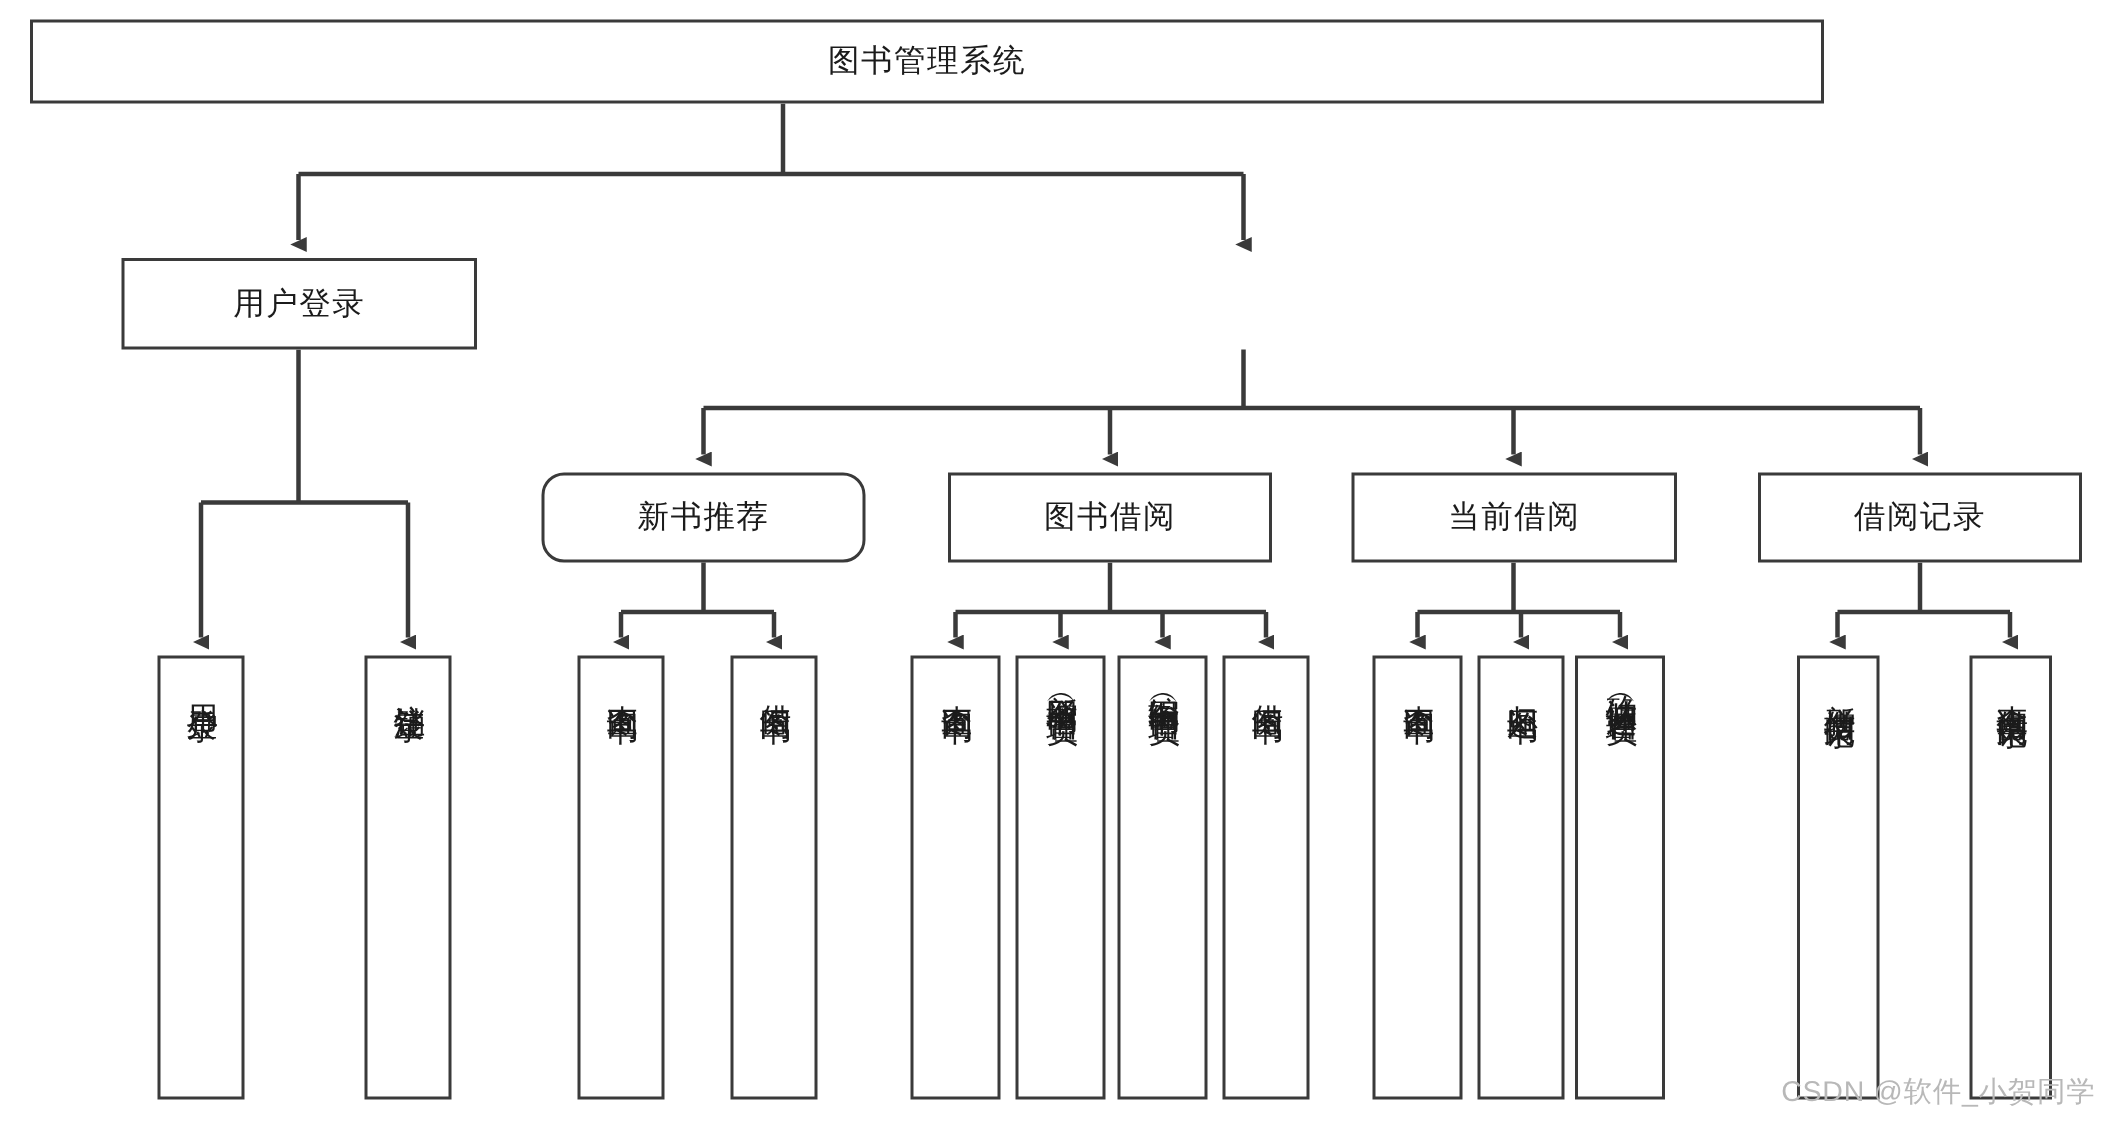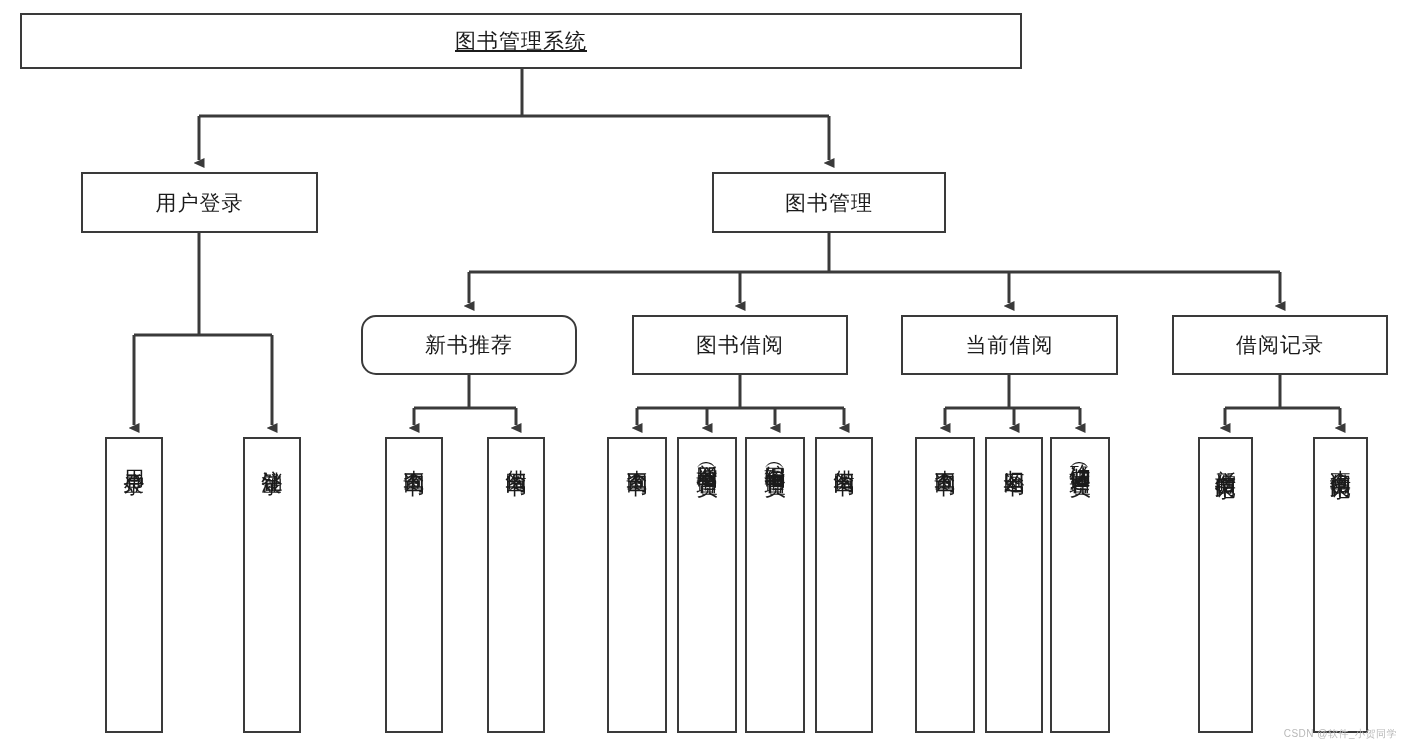--- a/index.html
+++ b/index.html
@@ -60,21 +60,21 @@
     text-orientation: upright;
     font-size: 21px;
     letter-spacing: 2px;
     line-height: 1.05;
     white-space: nowrap;
   }
   .watermark {
     position: absolute;
     right: 8px;
     bottom: 6px;
-    font-size: 10px;
+    font-size: 19px;
     color: #b8b8b8;
     letter-spacing: 0.5px;
     white-space: nowrap;
     user-select: none;
   }
 </style>
 </head>
 <body>
 
 <div id="canvas">
@@ -122,29 +122,26 @@
       <path d="M 1014,408 L 1014,425" marker-end="url(#arrowhead)"></path>
       <path d="M 1080,408 L 1080,425" marker-end="url(#arrowhead)"></path>
 
       <path d="M 1280,375 L 1280,408"></path>
       <path d="M 1225,408 L 1340,408"></path>
       <path d="M 1225,408 L 1225,425" marker-end="url(#arrowhead)"></path>
       <path d="M 1340,408 L 1340,425" marker-end="url(#arrowhead)"></path>
     </g>
   </svg>
 
-  <div class="node horiz root" style="left:20px; top:13px; width:1002px; height:56px;text-decoration:underline;">
+  <div class="node horiz root" style="left:20px; top:13px; width:1196px; height:56px;">
     <span class="label">图书管理系统</span>
   </div>
 
   <div class="node horiz" style="left:81px; top:172px; width:237px; height:61px;">
     <span class="label">用户登录</span>
-  </div>
-  <div class="node horiz" style="left:712px; top:172px; width:234px; height:61px;">
-    <span class="label">图书管理</span>
   </div>
 
   <div class="node horiz" style="left:361px; top:315px; width:216px; height:60px;border-radius:15px;">
     <span class="label">新书推荐</span>
   </div>
   <div class="node horiz" style="left:632px; top:315px; width:216px; height:60px;">
     <span class="label">图书借阅</span>
   </div>
   <div class="node horiz" style="left:901px; top:315px; width:217px; height:60px;">
     <span class="label">当前借阅</span>

